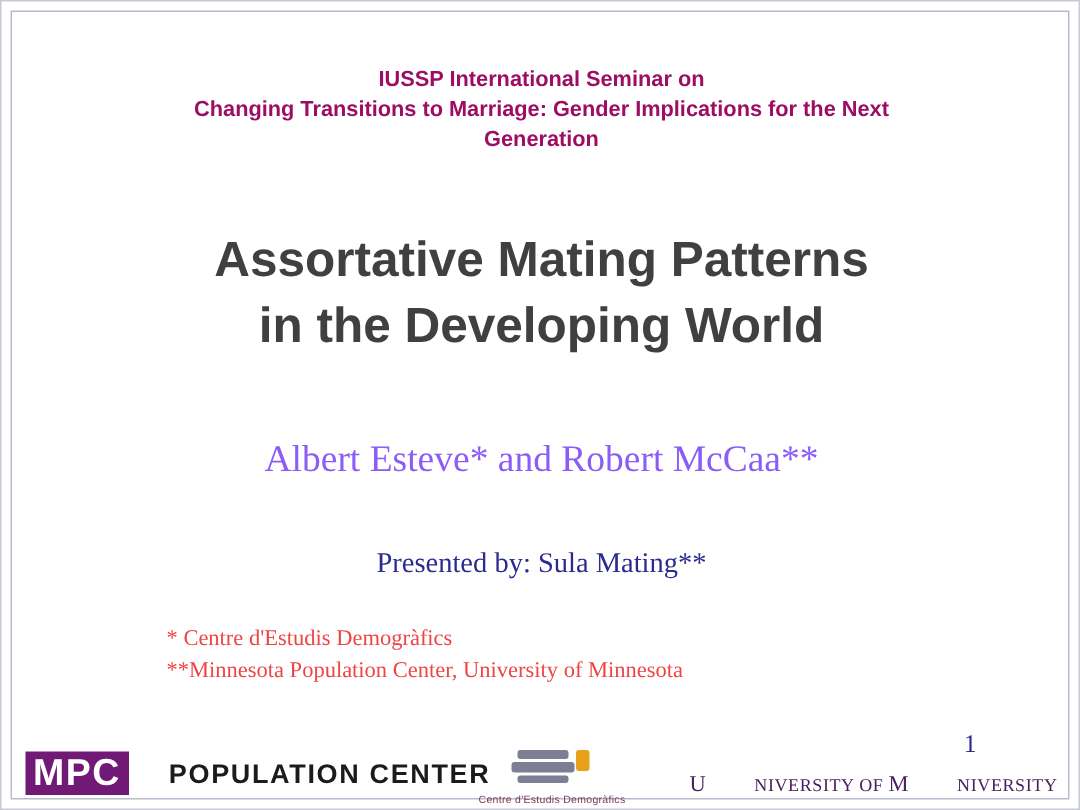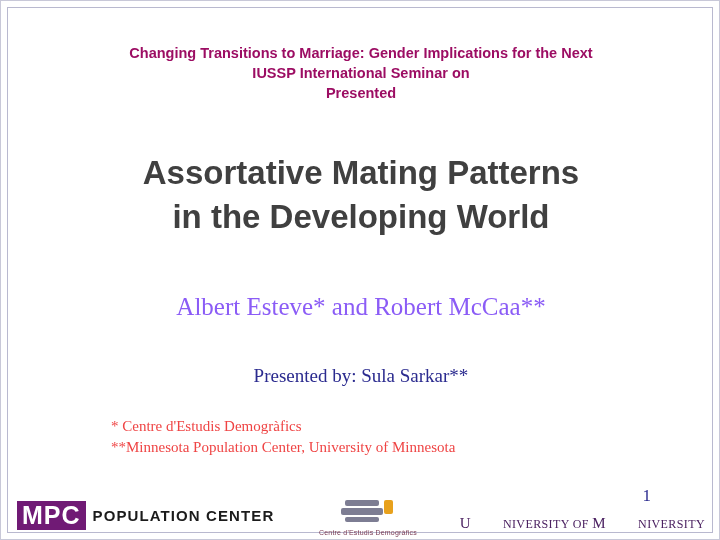--- a/index.html
+++ b/index.html
@@ -124,24 +124,25 @@
     color: #1b1b1b;
     font-family: "Liberation Sans", sans-serif;
   }
   .mpc-words .l1 {
     font-size: 15px;
     font-weight: bold;
     letter-spacing: 1.2px;
     line-height: 15px;
   }
   .mpc-words .l2 {
-    font-size: 15px;
+    font-size: 18px;
     font-weight: bold;
     letter-spacing: 1.1px;
     line-height: 14px;
+    margin-left: 20px;
   }
 
   
   .ced-logo {
     position: absolute;
     left: 302px;
     top: 498px;
     width: 130px;
     text-align: center;
   }
@@ -188,33 +189,33 @@
   }
   .umn .small { font-size: 12px; padding-left: 32px; }
 </style>
 </head>
 <body>
 
 <div class="slide">
   <div class="frame"></div>
 
   <div class="seminar">
+    <div>IUSSP International Seminar on</div>
     <div>Changing Transitions to Marriage: Gender Implications for the Next</div>
-    <div>IUSSP International Seminar on</div>
-    <div>Presented</div>
+    <div>Generation</div>
   </div>
 
   <div class="title">
     <div>Assortative Mating Patterns</div>
     <div>in the Developing World</div>
   </div>
 
   <div class="authors">Albert Esteve* and Robert McCaa**</div>
 
-  <div class="presenter">Presented by: Sula Sarkar**</div>
+  <div class="presenter">Presented by: Sula Mating**</div>
 
   <div class="affil">
     <div>* Centre d'Estudis Demogràfics</div>
     <div>**Minnesota Population Center, University of Minnesota</div>
   </div>
 
   <div class="page-number">1</div>
 
   <div class="mpc-logo">
     <div class="mpc-mark">MPC</div>

